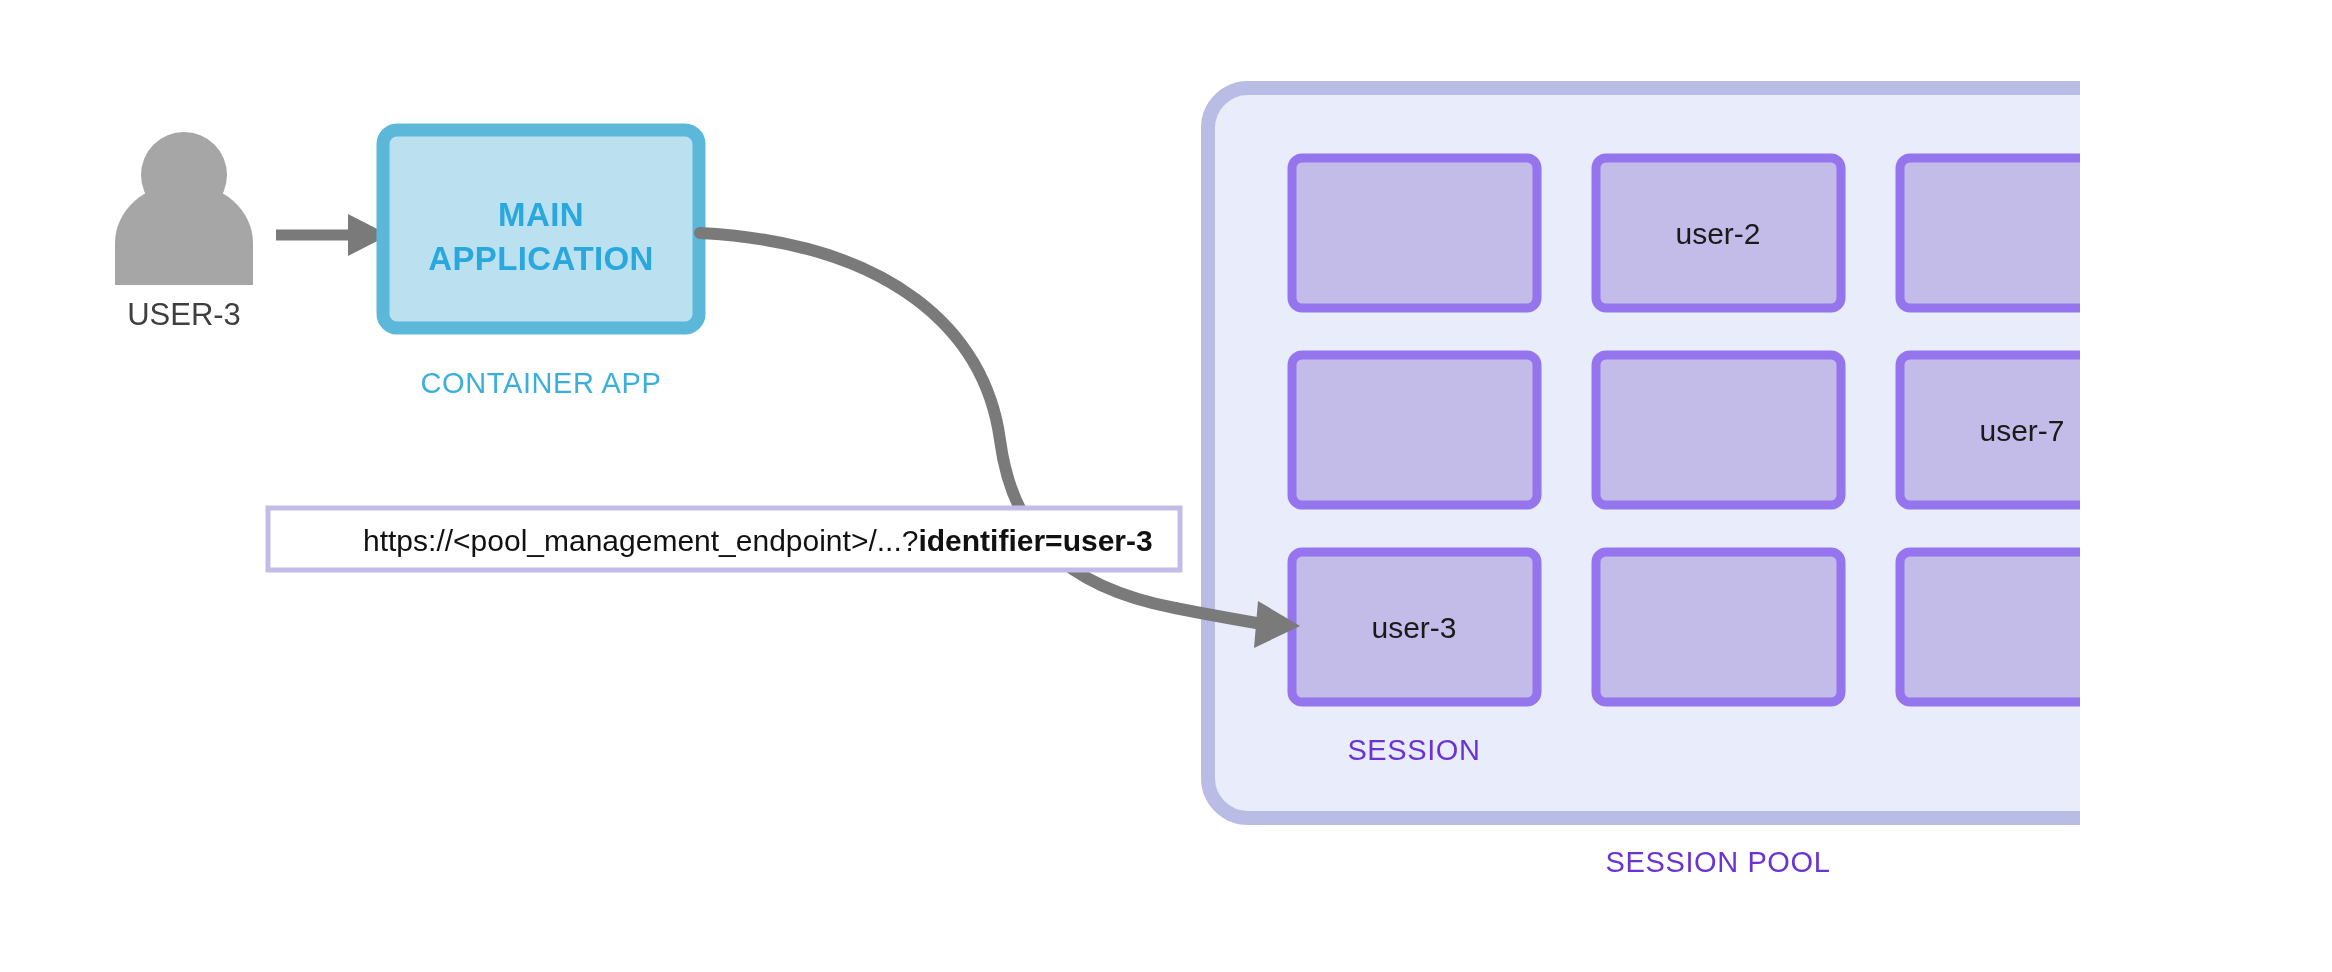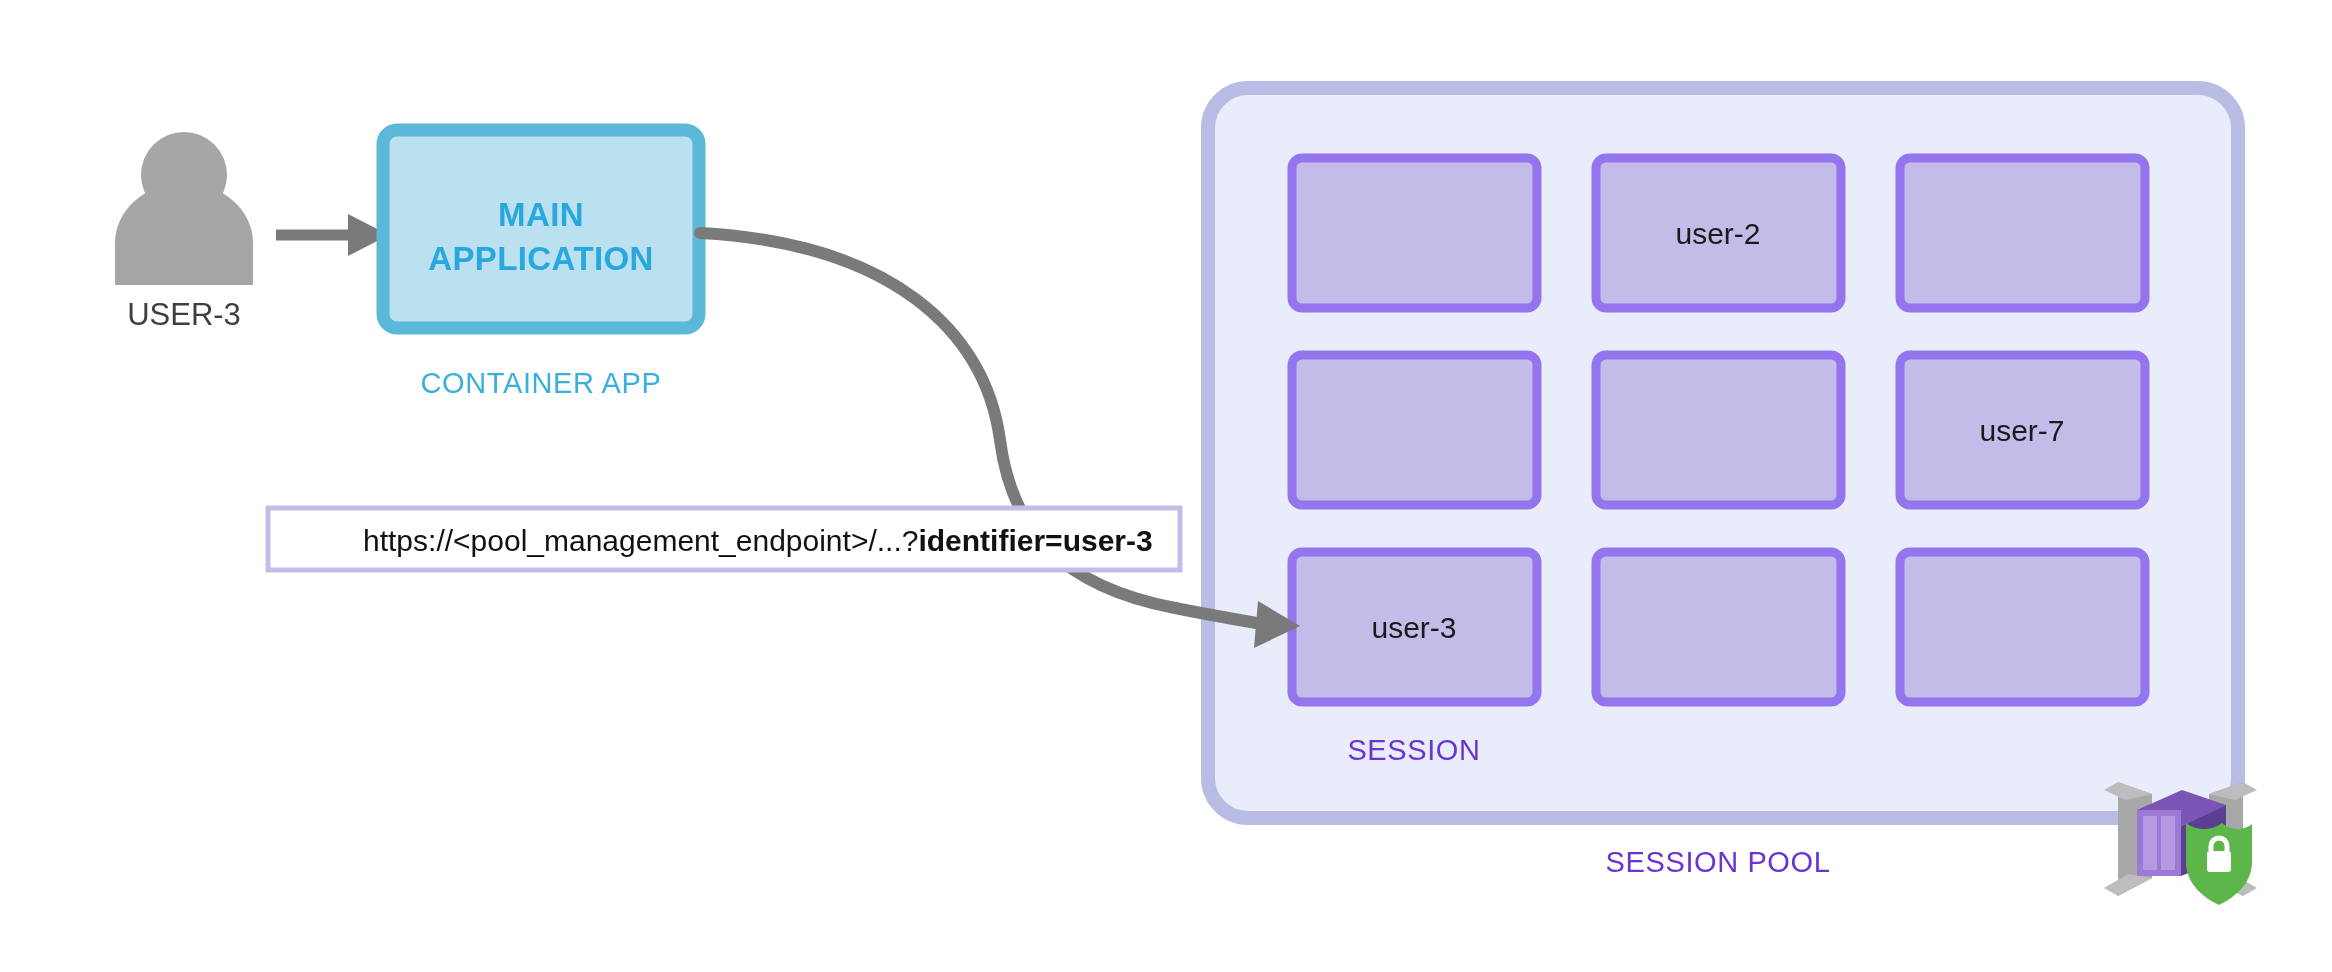--- a/index.html
+++ b/index.html
@@ -6,21 +6,21 @@
   html, body {
     margin: 0;
     padding: 0;
     background: #ffffff;
   }
   body {
     font-family: "Liberation Sans", sans-serif;
   }
   #stage {
     position: relative;
-    width: 2332px;
+    width: 2080px;
     height: 972px;
     background: #ffffff;
     overflow: hidden;
     border-radius: 6px;
   }
   #diagram-svg {
     position: absolute;
     left: 0;
     top: 0;
     width: 2332px;

